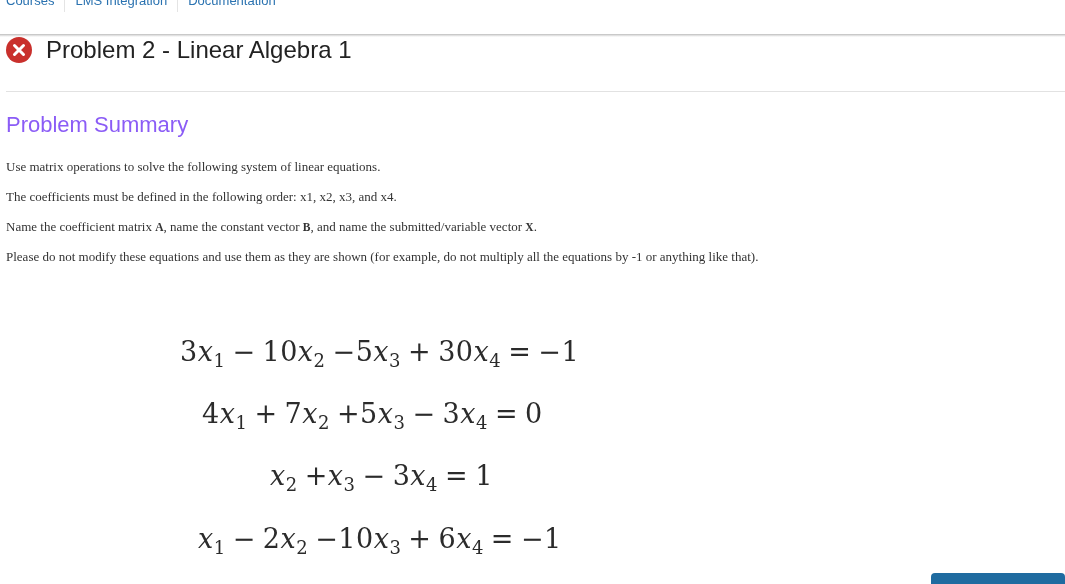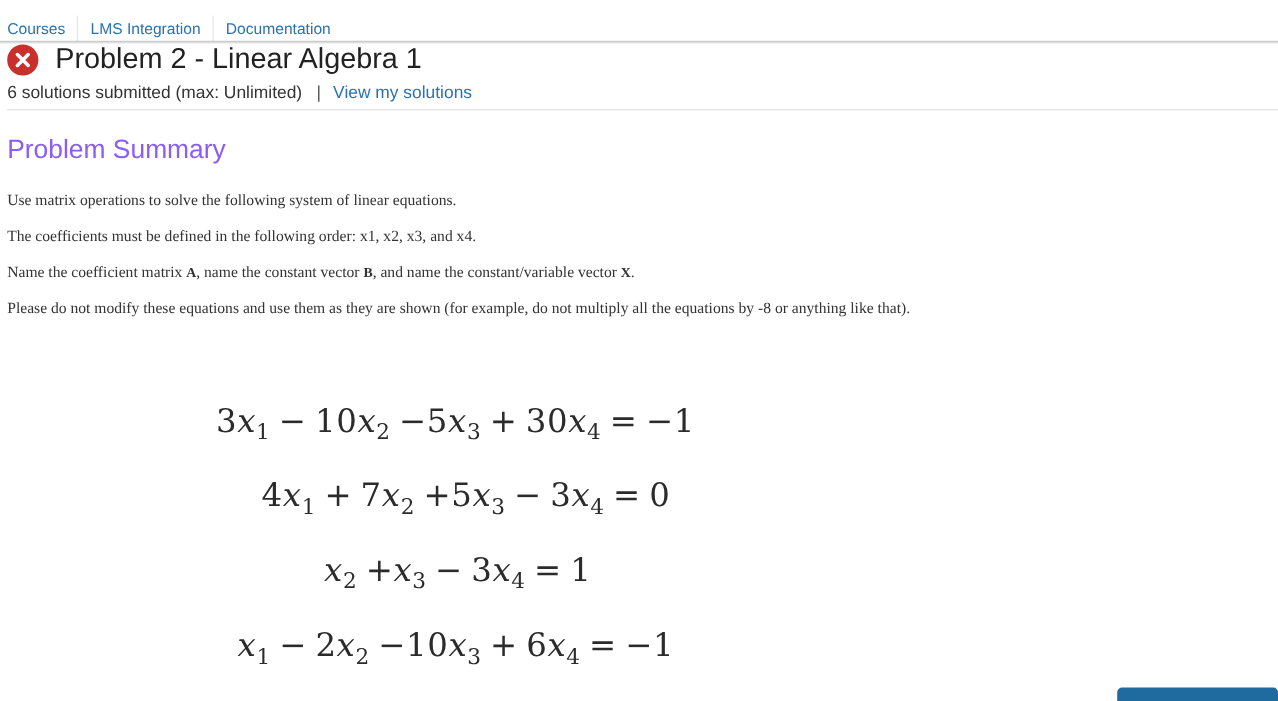--- a/index.html
+++ b/index.html
@@ -4,21 +4,21 @@
   <style>
     * { box-sizing: border-box; margin: 0; padding: 0; }
     html, body {
       width: 1065px; height: 584px; overflow: hidden;
       background: #ffffff;
       font-family: "Liberation Sans", sans-serif;
       color: #333333;
     }
     .topnav {
       position: absolute; left: 0; top: 0; width: 1065px; height: 35px;
-      display: flex; align-items: flex-end;
+      display: flex; align-items: flex-start;
       background: #ffffff;
     }
     .topnav a {
       font-size: 13px; color: #2a72b0; text-decoration: none;
       padding: 0 10px; line-height: 22px;
       border-right: 1px solid #e4e4e4;
       display: inline-block; margin-top: -10px;
     }
     .topnav a:first-child { padding-left: 6px; }
     .topnav a:last-child { border-right: none; }
@@ -85,35 +85,32 @@
 
 <div class="problem-header">
   <div class="title-row">
     <span class="error-icon">
       <svg viewBox="0 0 14 14">
           <path d="M2.5 2.5 L11.5 11.5 M11.5 2.5 L2.5 11.5" stroke="#fff" stroke-width="3" stroke-linecap="round"></path>
         </svg>
     </span>
     <h1 class="title">Problem 2 - Linear Algebra 1</h1>
   </div>
-  <div class="meta-row">
-    <span>6 solutions submitted (max: Unlimited)</span><span class="sep">|</span><a href="#">View my solutions</a>
-  </div>
 </div>
 <div class="hdr-divider"></div>
 
 <h2 class="section-title">Problem Summary</h2>
 
 <div class="desc">
   <p>Use matrix operations to solve the following system of linear equations.</p>
   <p>The coefficients must be defined in the following order: x1, x2, x3, and x4.</p>
-  <p><span>Name the coefficient matrix </span><b>A</b><span>, name the constant vector </span><b>B</b><span>, and name the constant/variable vector </span><b>X</b><span>.</span></p>
-  <p>Please do not modify these equations and use them as they are shown (for example, do not multiply all the equations by -8 or anything like that).</p>
+  <p><span>Name the coefficient matrix </span><b>A</b><span>, name the constant vector </span><b>B</b><span>, and name the submitted/variable vector </span><b>X</b><span>.</span></p>
+  <p>Please do not modify these equations and use them as they are shown (for example, do not multiply all the equations by -1 or anything like that).</p>
 </div>
 
 <div class="equations">
   <div class="eq" id="eq0" style="left:180px; top:6px;"><span>3<i>x</i><sub>1</sub></span><span class="op">−</span><span>10<i>x</i><sub>2</sub></span><span class="op" style="margin-right: 0px;">−</span><span>5<i>x</i><sub>3</sub></span><span class="op">+</span><span>30<i>x</i><sub>4</sub></span><span class="op">=</span><span>−1</span></div>
-  <div class="eq" id="eq1" style="left:218px; top:68px;"><span>4<i>x</i><sub>1</sub></span><span class="op">+</span><span>7<i>x</i><sub>2</sub></span><span class="op" style="margin-right: 0px;">+</span><span>5<i>x</i><sub>3</sub></span><span class="op">−</span><span>3<i>x</i><sub>4</sub></span><span class="op">=</span><span>0</span></div>
+  <div class="eq" id="eq1" style="left:202px; top:68px;"><span>4<i>x</i><sub>1</sub></span><span class="op">+</span><span>7<i>x</i><sub>2</sub></span><span class="op" style="margin-right: 0px;">+</span><span>5<i>x</i><sub>3</sub></span><span class="op">−</span><span>3<i>x</i><sub>4</sub></span><span class="op">=</span><span>0</span></div>
   <div class="eq" id="eq2" style="left:270px; top:130px;"><span><i>x</i><sub>2</sub></span><span class="op" style="margin-right: 0px;">+</span><span><i>x</i><sub>3</sub></span><span class="op">−</span><span>3<i>x</i><sub>4</sub></span><span class="op">=</span><span>1</span></div>
   <div class="eq" id="eq3" style="left:198px; top:193px;"><span><i>x</i><sub>1</sub></span><span class="op">−</span><span>2<i>x</i><sub>2</sub></span><span class="op" style="margin-right: 0px;">−</span><span>10<i>x</i><sub>3</sub></span><span class="op">+</span><span>6<i>x</i><sub>4</sub></span><span class="op">=</span><span>−1</span></div>
 </div>
 
 <button class="submit-btn"></button>
 
 </body></html>

